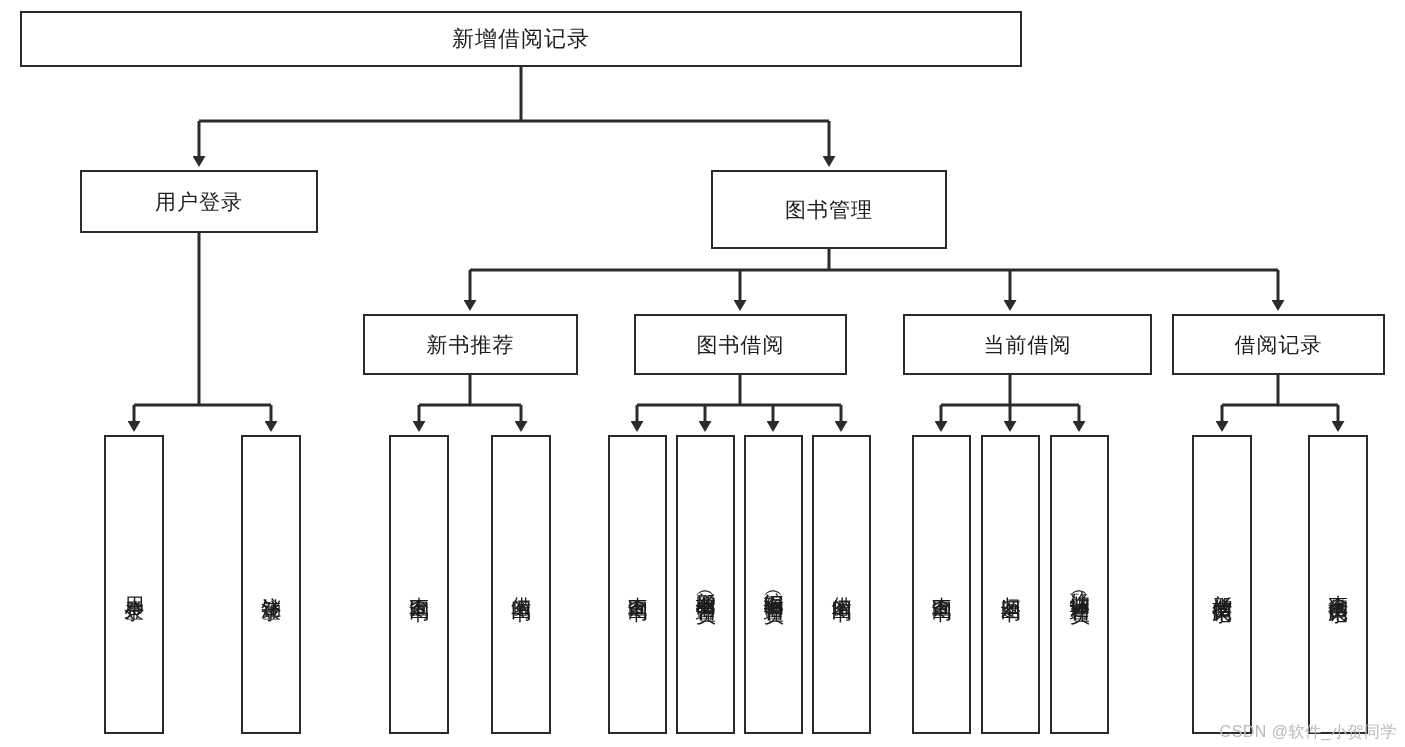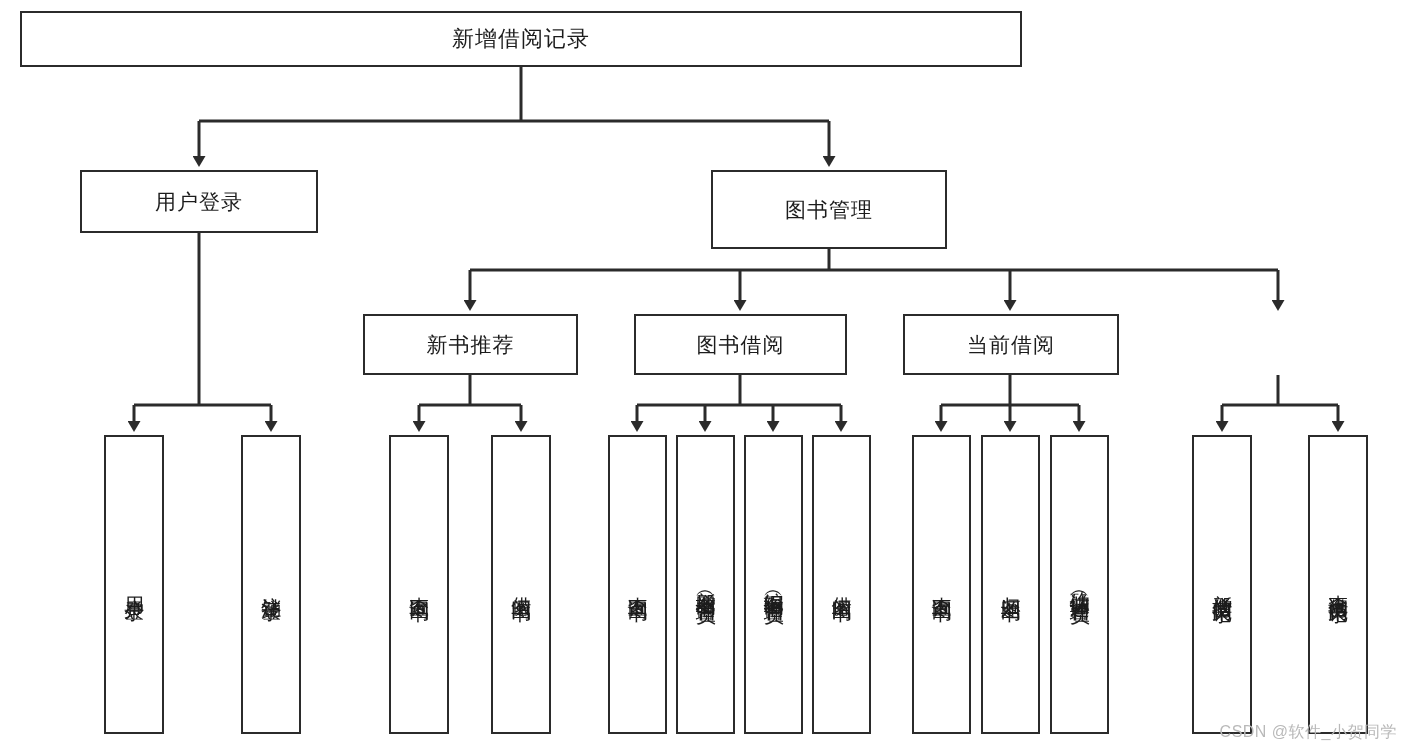--- a/index.html
+++ b/index.html
@@ -131,22 +131,25 @@
   <div class="node h" style="left:711px; top:170px; width:236px; height:79px;">
     <span>图书管理</span>
   </div>
 
   <div class="node h" style="left:634px; top:314px; width:213px; height:61px;">
     <span>图书借阅</span>
   </div>
   <div class="node h" style="left:363px; top:314px; width:215px; height:61px;">
     <span>新书推荐</span>
   </div>
-  <div class="node h" style="left:903px; top:314px; width:216px; height:61px;">
+  <div class="node h" style="left:903px; top:314px; width:249px; height:61px;">
     <span>当前借阅</span>
+  </div>
+  <div class="node h" style="left:1172px; top:314px; width:213px; height:61px;">
+    <span>借阅记录</span>
   </div>
 
   <div class="node v" style="left:104px; top:435px; width:60px; height:299px;">
     <span class="vlabel">用户登录</span>
   </div>
   <div class="node v" style="left:241px; top:435px; width:60px; height:299px;">
     <span class="vlabel">注销登录</span>
   </div>
 
   <div class="node v" style="left:389px; top:435px; width:60px; height:299px;">

